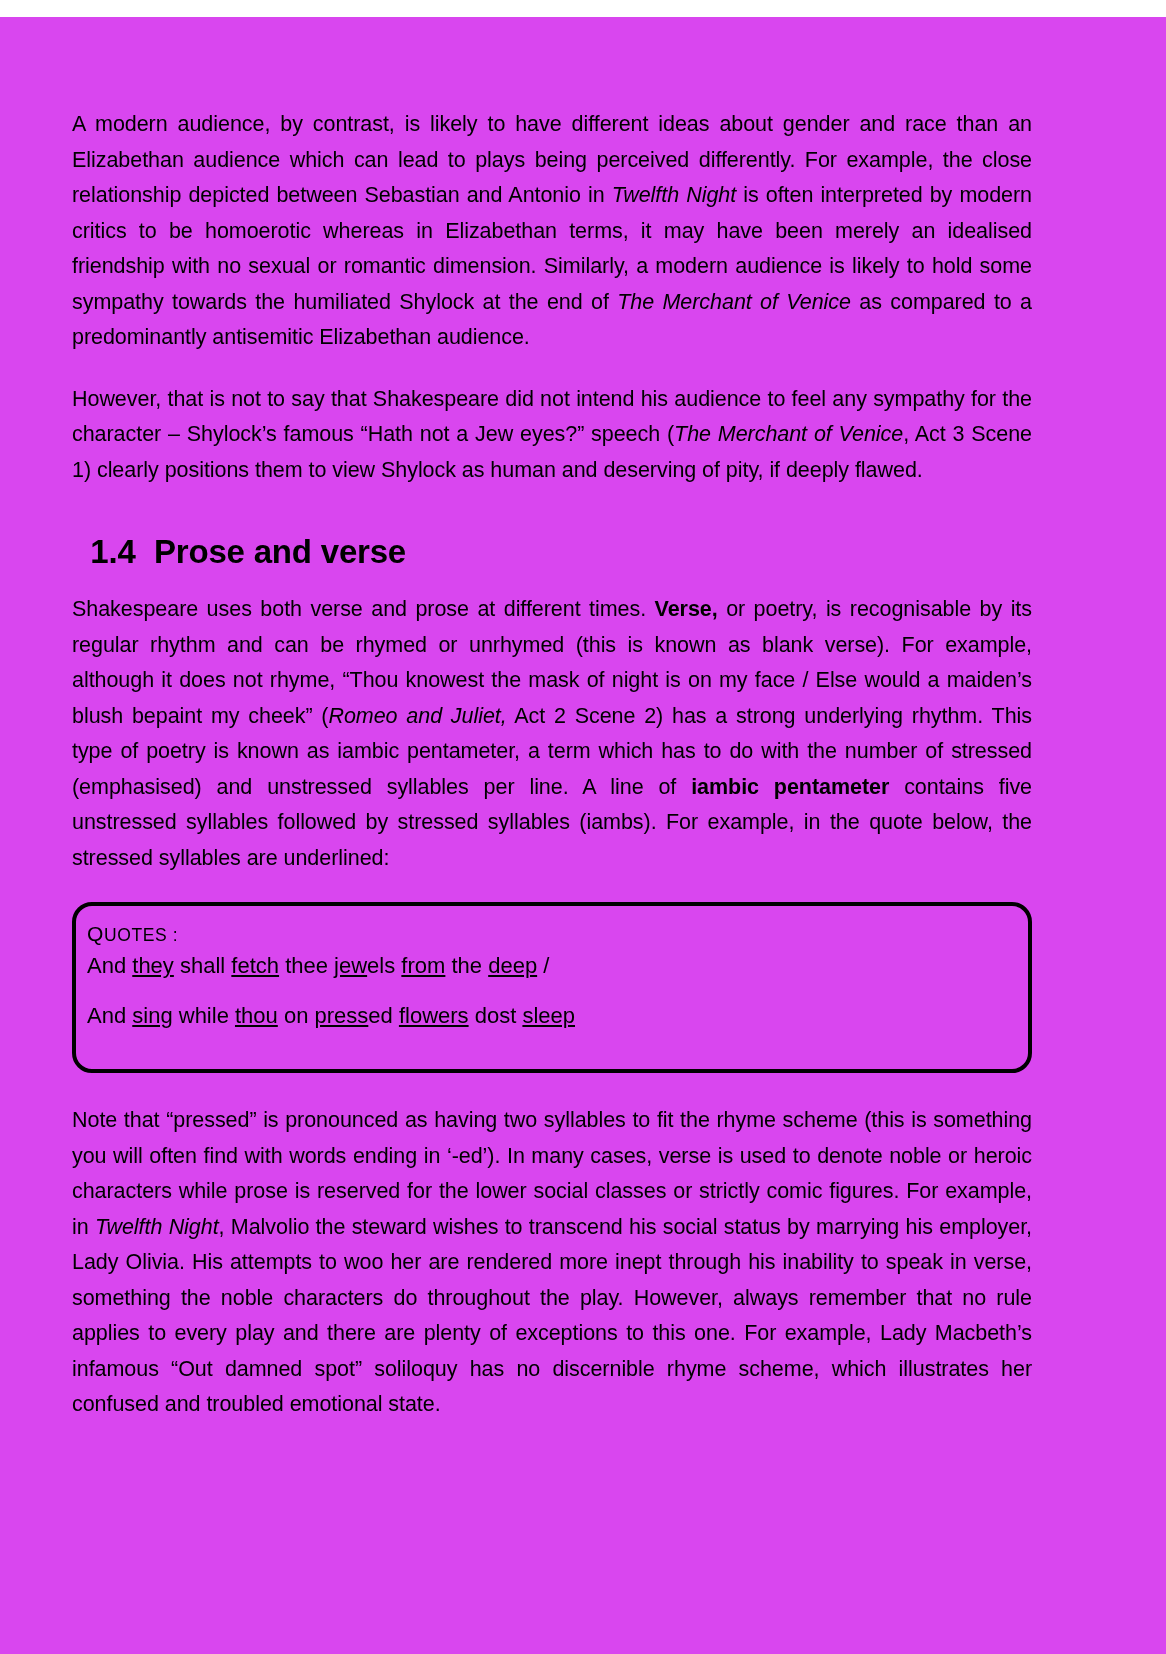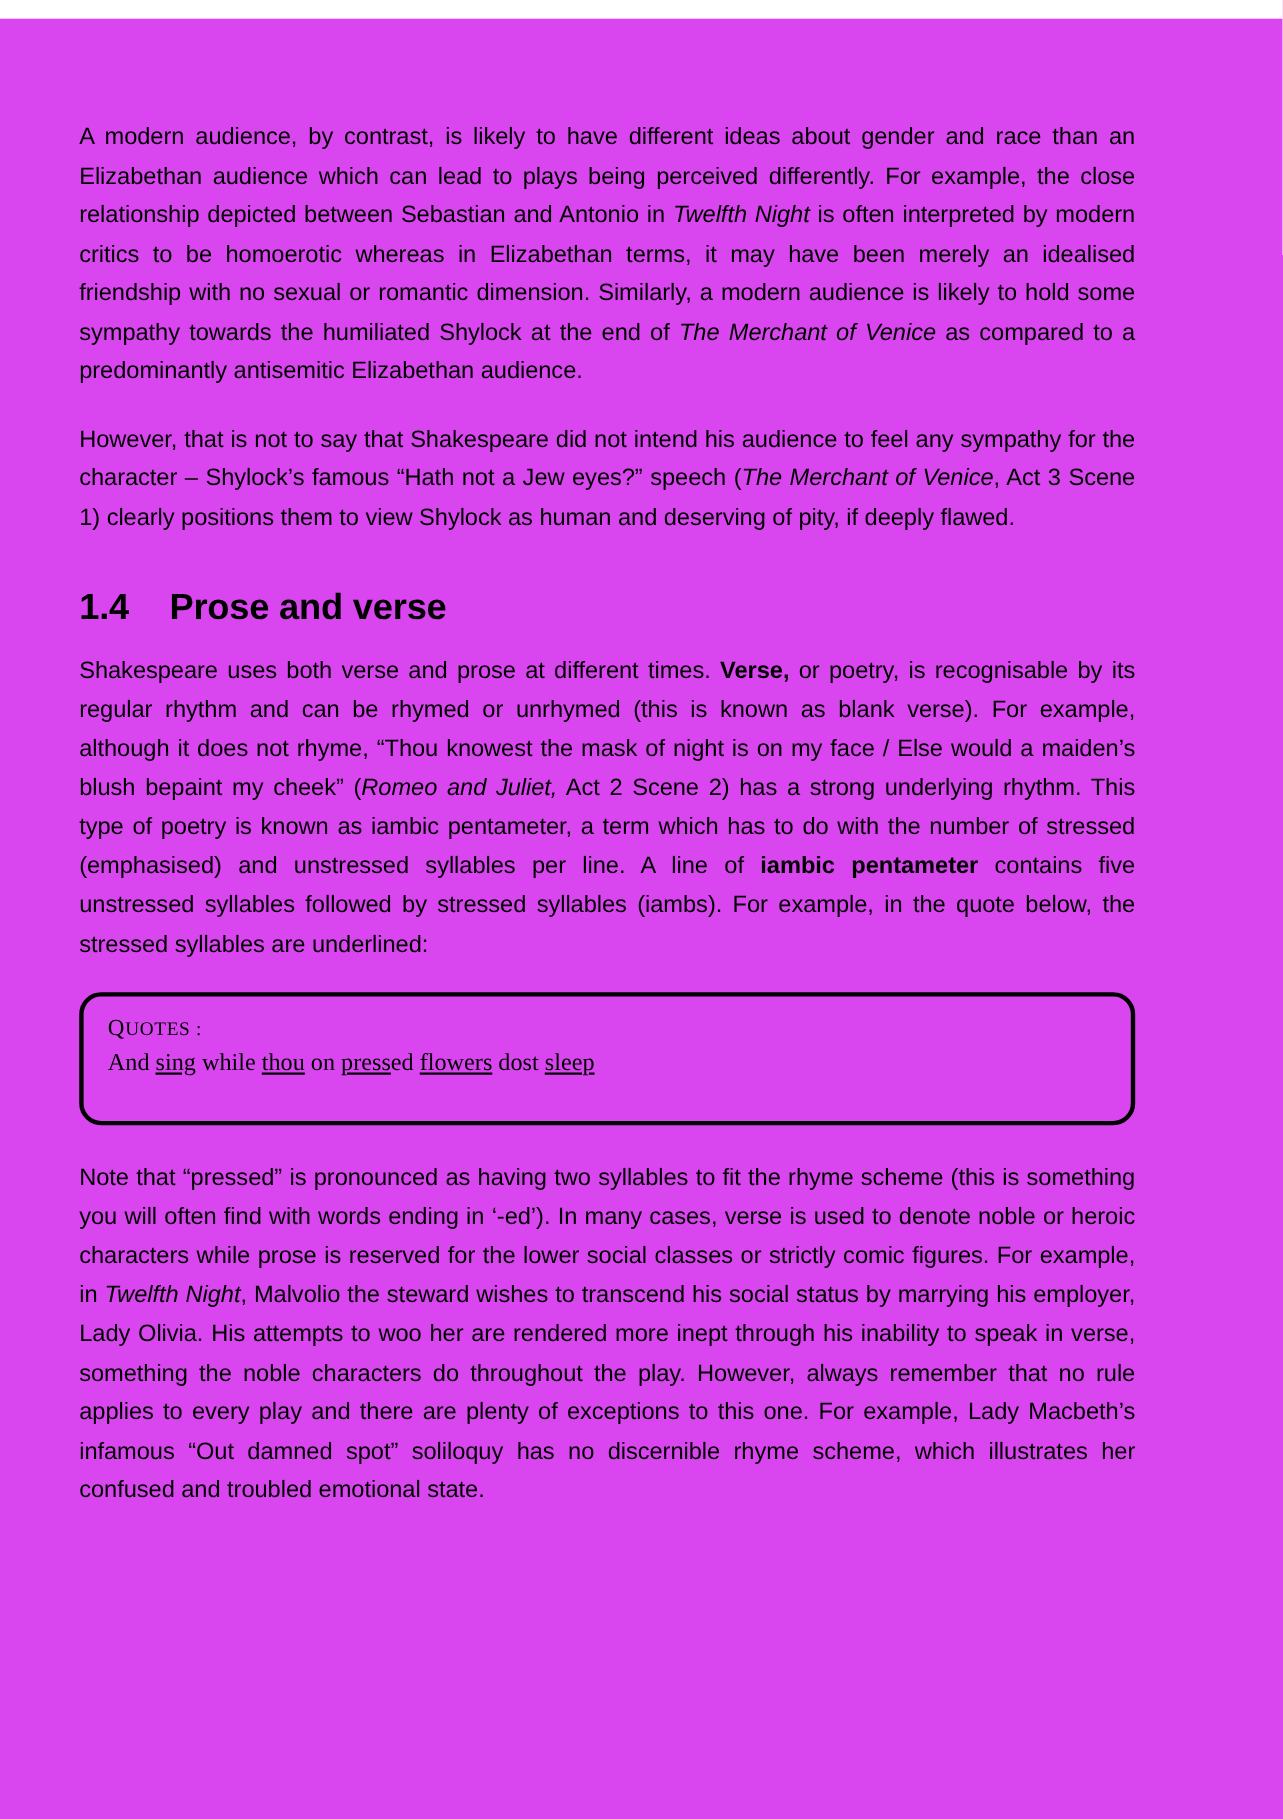--- a/index.html
+++ b/index.html
@@ -46,32 +46,32 @@
     font-weight: bold;
     line-height: 40px;
     letter-spacing: -0.2px;
     display: flex;
     align-items: baseline;
   }
   .sec-heading .num {
     display: inline-block;
     width: 82px;
     flex: 0 0 82px;
+    text-align: center;
   }
   .heading-block {
     margin-top: 44px;
     margin-bottom: 20px;
   }
   .quote-box {
     border: 4px solid #000;
     border-radius: 20px;
-    padding: 16px 22px 18px 22px;
+    padding: 16px 22px 18px 11px;
     margin: 24px 0 30px 0;
     box-sizing: border-box;
-    font-family: Liberation Serif, serif;
   }
   .quote-label {
     font-size: 17.5px;
     line-height: 24px;
     letter-spacing: 0.6px;
     margin-bottom: 4px;
   }
   .quote-label .big { font-size: 21px; }
   .quote-line {
     font-size: 22px;
@@ -129,20 +129,21 @@
       <h2 class="sec-heading">
           <span class="num">1.4</span>
           <span>Prose and verse</span>
         </h2>
     </div>
 
     <p class="body-text"><span>Shakespeare uses both verse and prose at different times. </span><b>Verse,</b><span> or poetry, is recognisable by its regular rhythm and can be rhymed or unrhymed (this is known as blank verse).  For example, although it does not rhyme, “Thou knowest the mask of night is on my face / Else would a maiden’s blush bepaint my cheek” (</span><i>Romeo and Juliet,</i><span> Act 2 Scene 2) has a strong underlying rhythm. This type of poetry is known as iambic pentameter, a term which has to do with the number of stressed (emphasised) and unstressed syllables per line.  A line of </span><b>iambic pentameter</b><span> contains five unstressed syllables followed by stressed syllables (iambs).  For example, in the quote below, the stressed syllables are underlined:</span></p>
 
     <div class="quote-box">
       <div class="quote-label"><span class="big">Q</span><span>UOTES :</span></div>
+      <div class="quote-line"><span>And </span><u>they</u><span> shall </span><u>fetch</u><span> thee </span><u>jew</u><span>els </span><u>from</u><span> the </span><u>deep</u><span> /</span></div>
       <div class="quote-line"><span>And </span><u>sing</u><span> while </span><u>thou</u><span> on </span><u>press</u><span>ed </span><u>flowers</u><span> dost </span><u>sleep</u></div>
     </div>
 
     <p class="body-text last"><span>Note that “pressed” is pronounced as having two syllables to fit the rhyme scheme (this is something you will often find with words ending in ‘-ed’).  In many cases, verse is used to denote noble or heroic characters while prose is reserved for the lower social classes or strictly comic figures.  For example, in </span><i>Twelfth Night</i><span>, Malvolio the steward wishes to transcend his social status by marrying his employer, Lady Olivia.  His attempts to woo her are rendered more inept through his inability to speak in verse, something the noble characters do throughout the play.  However, always remember that no rule applies to every play and there are plenty of exceptions to this one. For example, Lady Macbeth’s infamous “Out damned spot” soliloquy has no discernible rhyme scheme, which illustrates her confused and troubled emotional state.</span></p>
 
   </div>
 
 
 </div>
 

